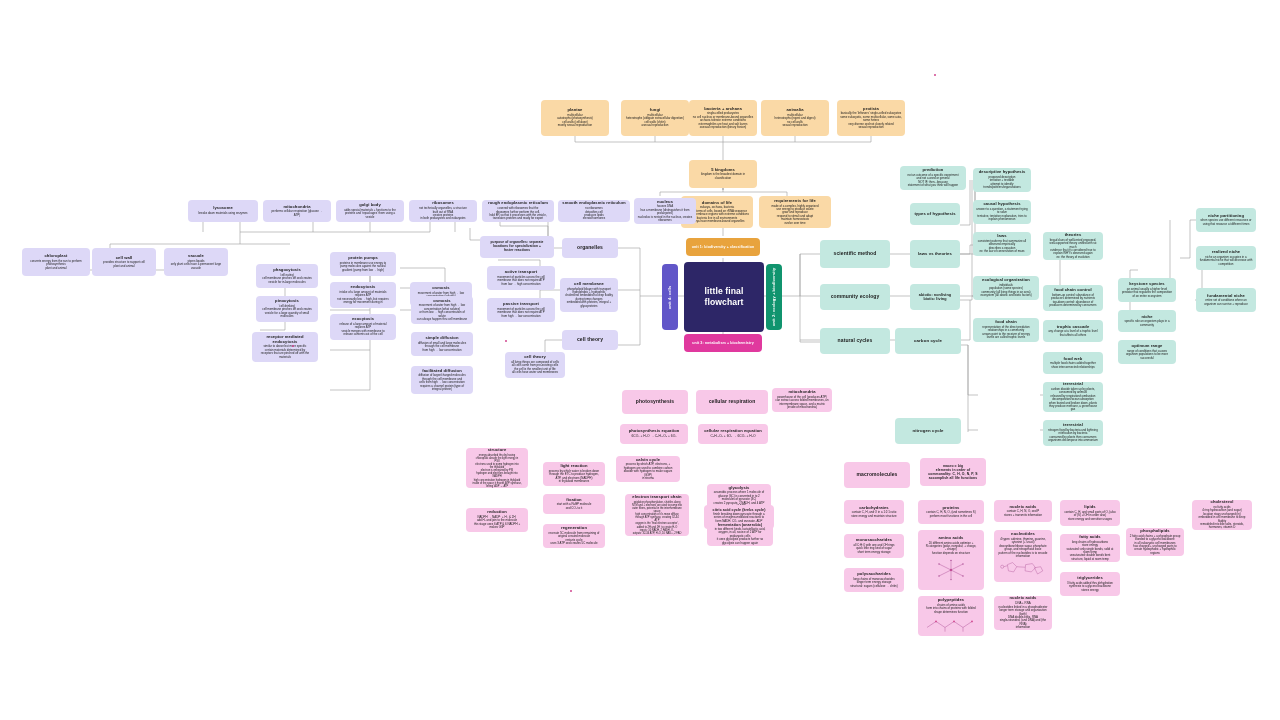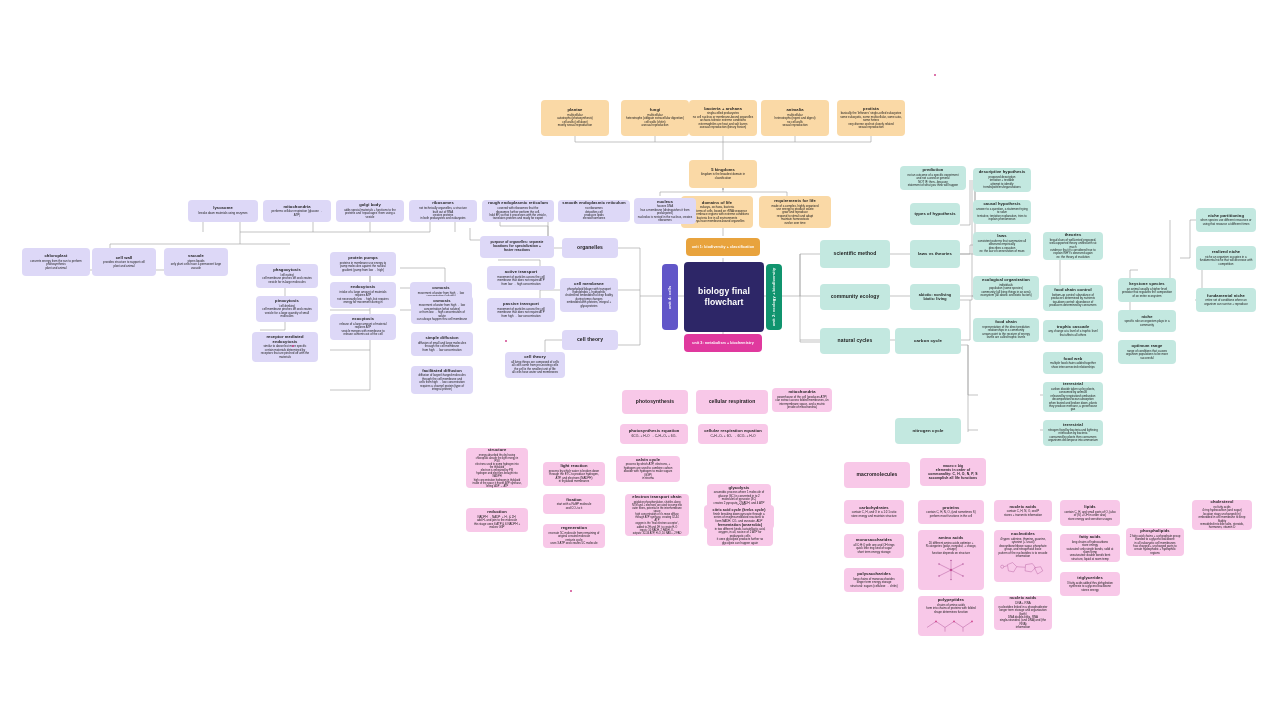--- a/index.html
+++ b/index.html
@@ -173,21 +173,21 @@
 <div class="node purple-s vert" style="left:662px;top:264px;width:16px;height:66px">
   <div class="t">unit 4: cells</div>
 </div>
 <div class="node teal-s vert" style="left:766px;top:264px;width:16px;height:66px">
   <div class="t">unit 2: ecology + biodiversity</div>
 </div>
 <div class="node pink-s sm" style="left:684px;top:334px;width:78px;height:18px">
   <div class="t">unit 3: metabolism + biochemistry</div>
 </div>
 <div class="node navy huge" style="left:684px;top:262px;width:80px;height:70px">
-  <div class="t" style="white-space:pre-line">biology final
+  <div class="t" style="white-space:pre-line">little final
 flowchart</div>
 </div>
 
 <div class="node purple mid" style="left:562px;top:238px;width:56px;height:20px">
   <div class="t">organelles</div>
 </div>
 <div class="node purple" style="left:560px;top:278px;width:58px;height:34px">
   <div class="t">cell membrane</div>
   <div class="d">phospholipid bilayer with transport
 hydrophobic + hydrophilic

